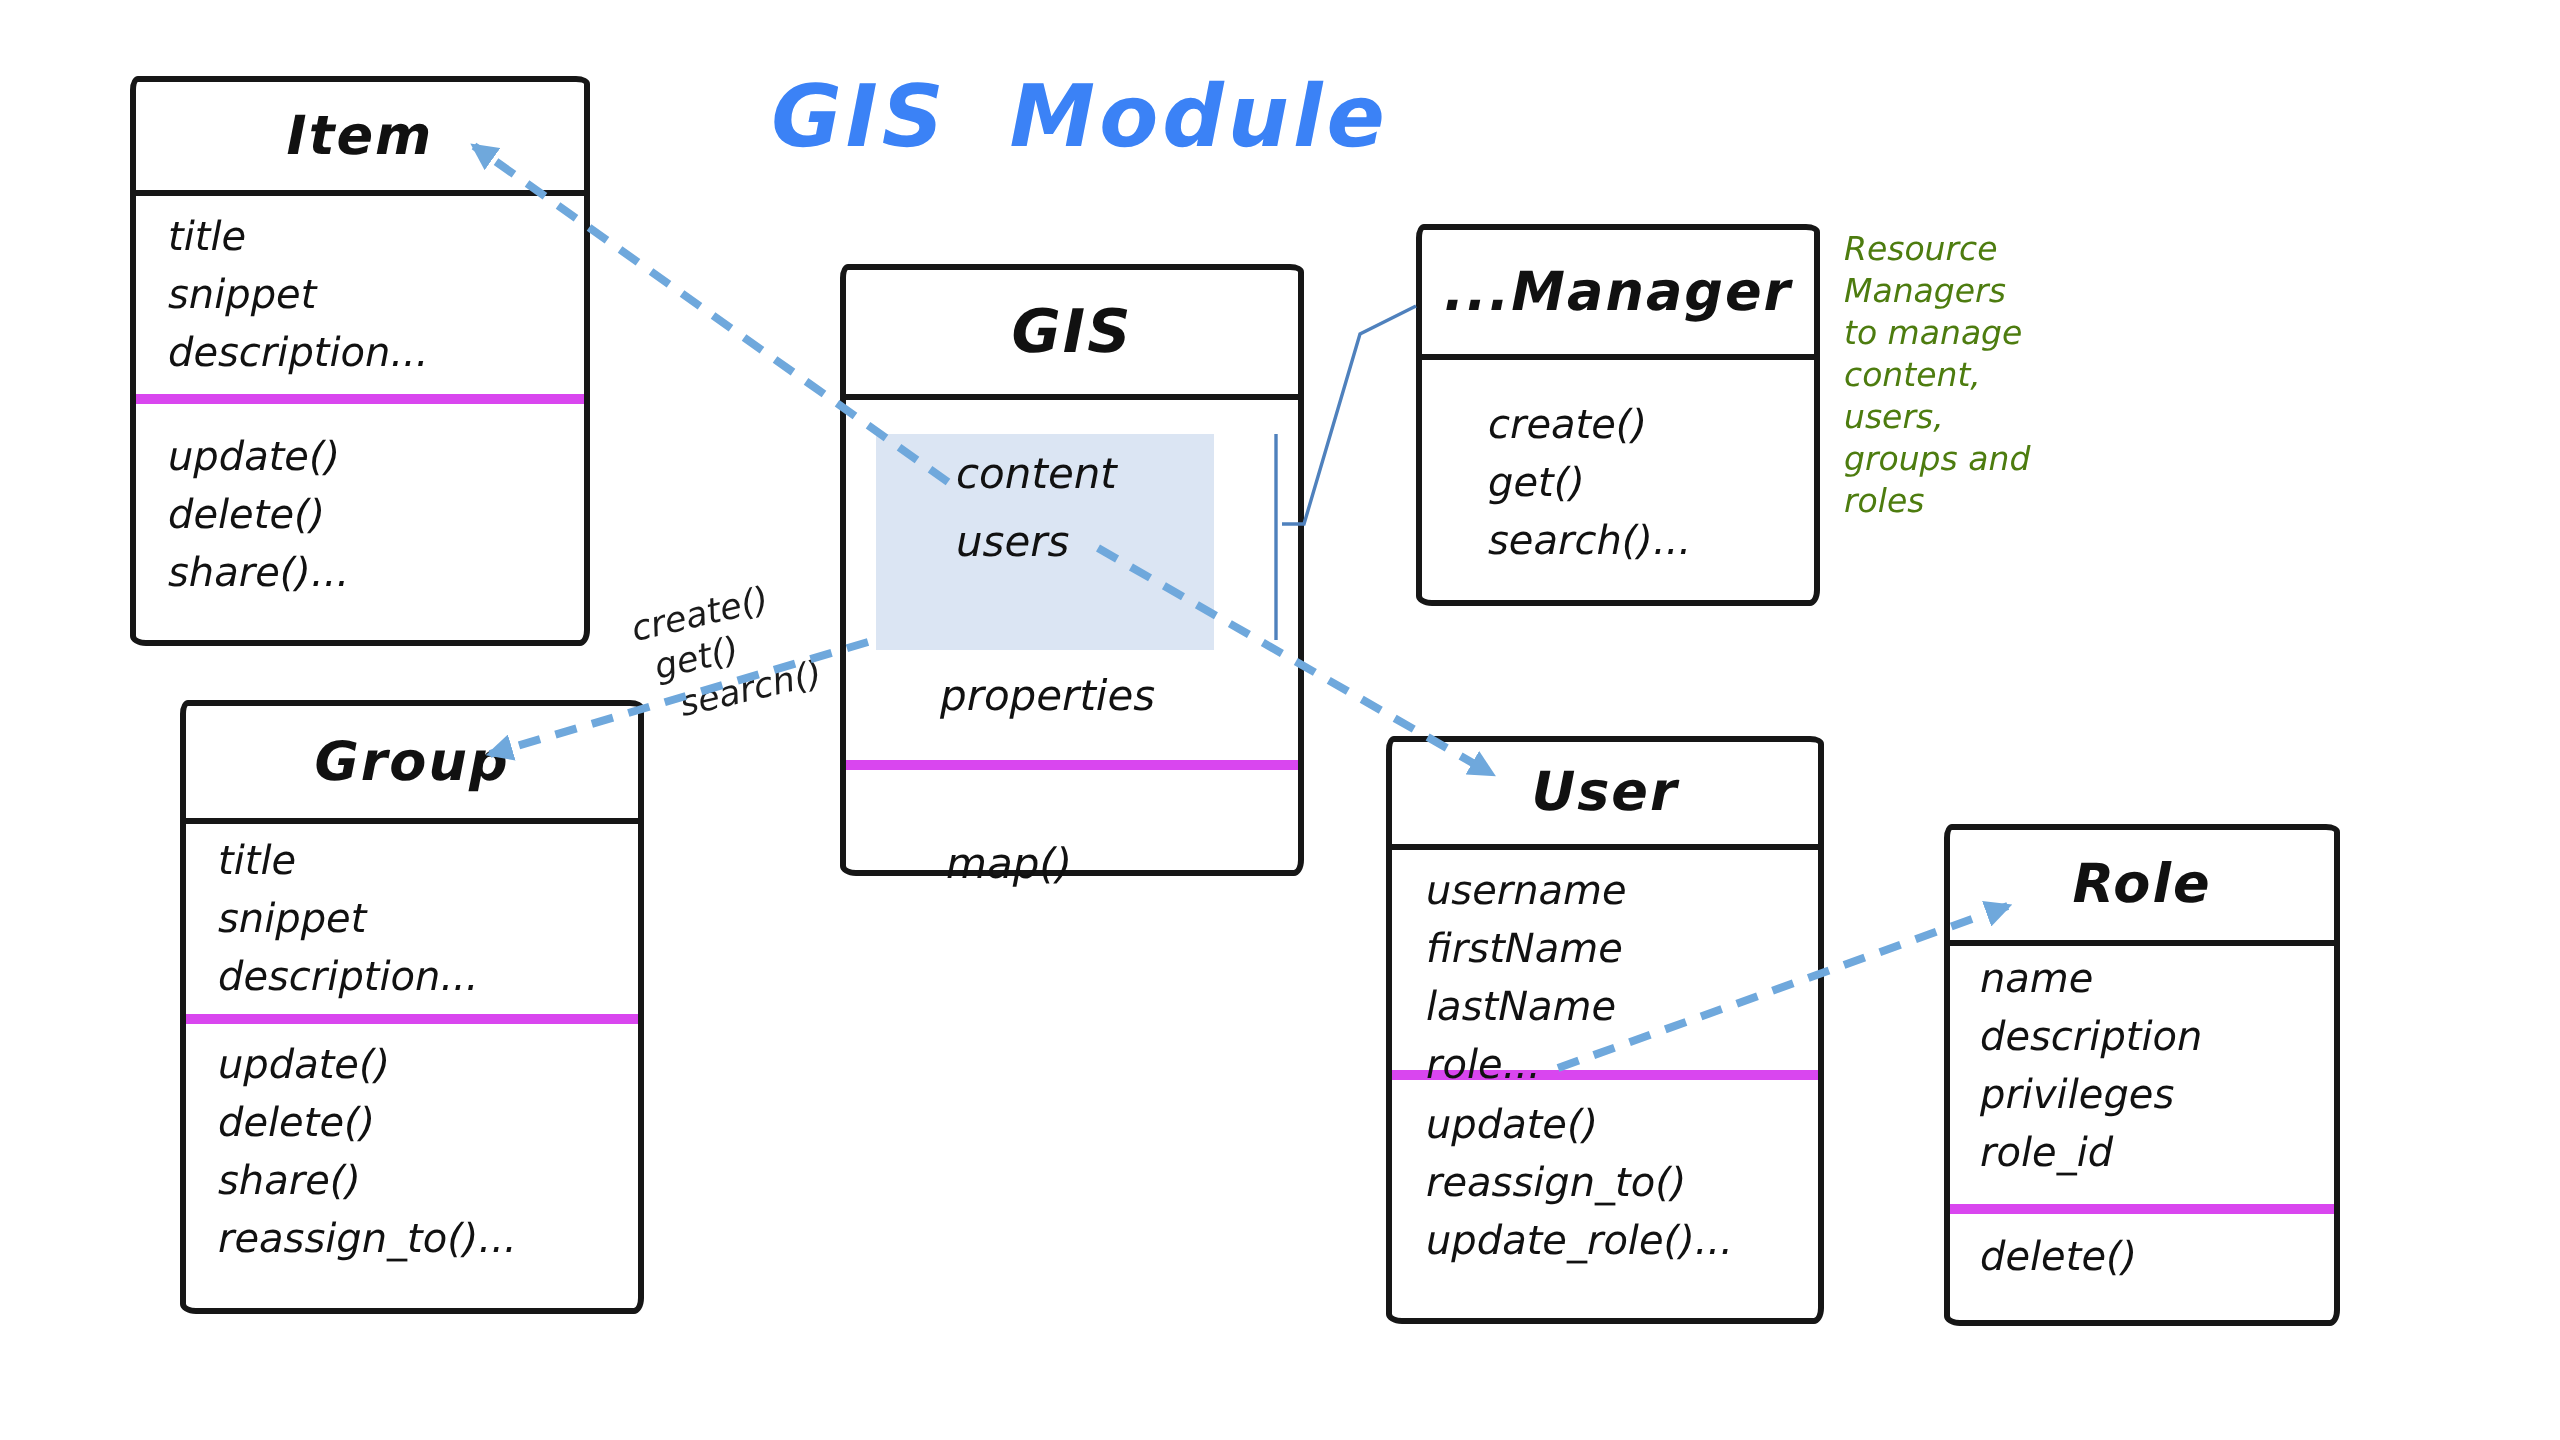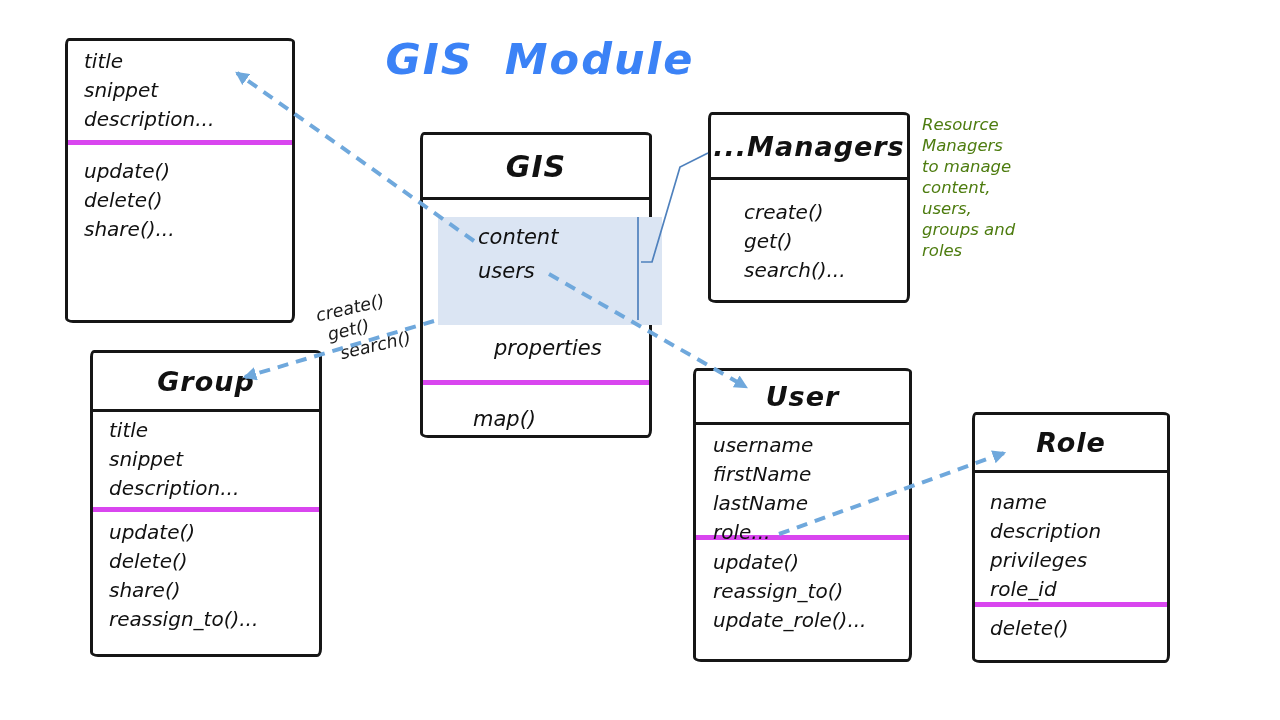--- a/index.html
+++ b/index.html
@@ -53,26 +53,26 @@
   #box-item .attrs   { height: 104px; padding: 6px 0 0 16px; }
   #box-item .methods { padding: 12px 0 0 16px; }
 
   
   #box-gis { left: 420px; top: 132px; width: 232px; height: 306px; }
   #box-gis .uml-header { height: 65px; font-size: 30px; }
   #box-gis .attrs { height: 168px; padding: 0; }
   #box-gis .gis-line { font-size: 21px; line-height: 34px; font-weight: 500; white-space: nowrap; }
   #gis-highlight {
     margin: 17px 0 0 15px;
-    width: 224px; height: 108px;
+    width: 169px; height: 108px;
     box-sizing: border-box;
     padding: 3px 0 0 40px;
   }
-  #gis-properties { margin-top: 6px; padding-left: 71px; }
-  #box-gis .methods { padding: 17px 0 0 50px; }
+  #gis-properties { margin-top: 6px; padding-left: 47px; }
+  #box-gis .methods { padding: 30px 0 0 50px; }
 
   
   #box-manager { left: 708px; top: 112px; width: 202px; height: 191px; }
   #box-manager .uml-header { height: 65px; }
   #box-manager .methods { padding: 18px 0 0 33px; }
 
   
   #box-group { left: 63px; top: 350px; width: 232px; height: 307px; margin-left: 27px; }
   #box-group .uml-header { height: 59px; }
   #box-group .attrs   { height: 100px; padding: 4px 0 0 16px; }
@@ -80,21 +80,21 @@
 
   
   #box-user { left: 693px; top: 368px; width: 219px; height: 294px; }
   #box-user .uml-header { height: 54px; }
   #box-user .attrs   { height: 115px; padding: 6px 0 0 17px; }
   #box-user .methods { padding: 8px 0 0 17px; }
 
   
   #box-role { left: 972px; top: 412px; width: 198px; height: 251px; }
   #box-role .uml-header { height: 58px; }
-  #box-role .attrs   { height: 134px; padding: 15px 0 0 15px; }
+  #box-role .attrs   { height: 134px; padding: 2px 0 0 15px; }
   #box-role .methods { padding: 7px 0 0 15px; }
 
   .note {
     position: absolute;
     left: 922px; top: 114px; width: 125px;
     font-size: 16.5px;
     line-height: 21px;
     font-style: italic;
     font-weight: 500;
     color: #4d7c0f;
@@ -122,20 +122,21 @@
   }
 </style>
 </head>
 <body>
 
 <div id="stage">
 
   <div class="diagram-title">GIS Module</div>
 
   <div class="uml-box" id="box-item">
+    <div class="uml-header">Item</div>
     <div class="uml-section attrs divided">
       <div class="line">title</div>
       <div class="line">snippet</div>
       <div class="line">description...</div>
     </div>
     <div class="uml-section methods">
       <div class="line">update()</div>
       <div class="line">delete()</div>
       <div class="line">share()...</div>
     </div>
@@ -149,21 +150,21 @@
         <div class="gis-line">users</div>
       </div>
       <div class="gis-line" id="gis-properties">properties</div>
     </div>
     <div class="uml-section methods">
       <div class="gis-line">map()</div>
     </div>
   </div>
 
   <div class="uml-box" id="box-manager">
-    <div class="uml-header">...Managers</div>
+    <div class="uml-header">...Manager</div>
     <div class="uml-section methods">
       <div class="line">create()</div>
       <div class="line">get()</div>
       <div class="line">search()...</div>
     </div>
   </div>
 
   <div class="uml-box" id="box-group">
     <div class="uml-header">Group</div>
     <div class="uml-section attrs divided">

